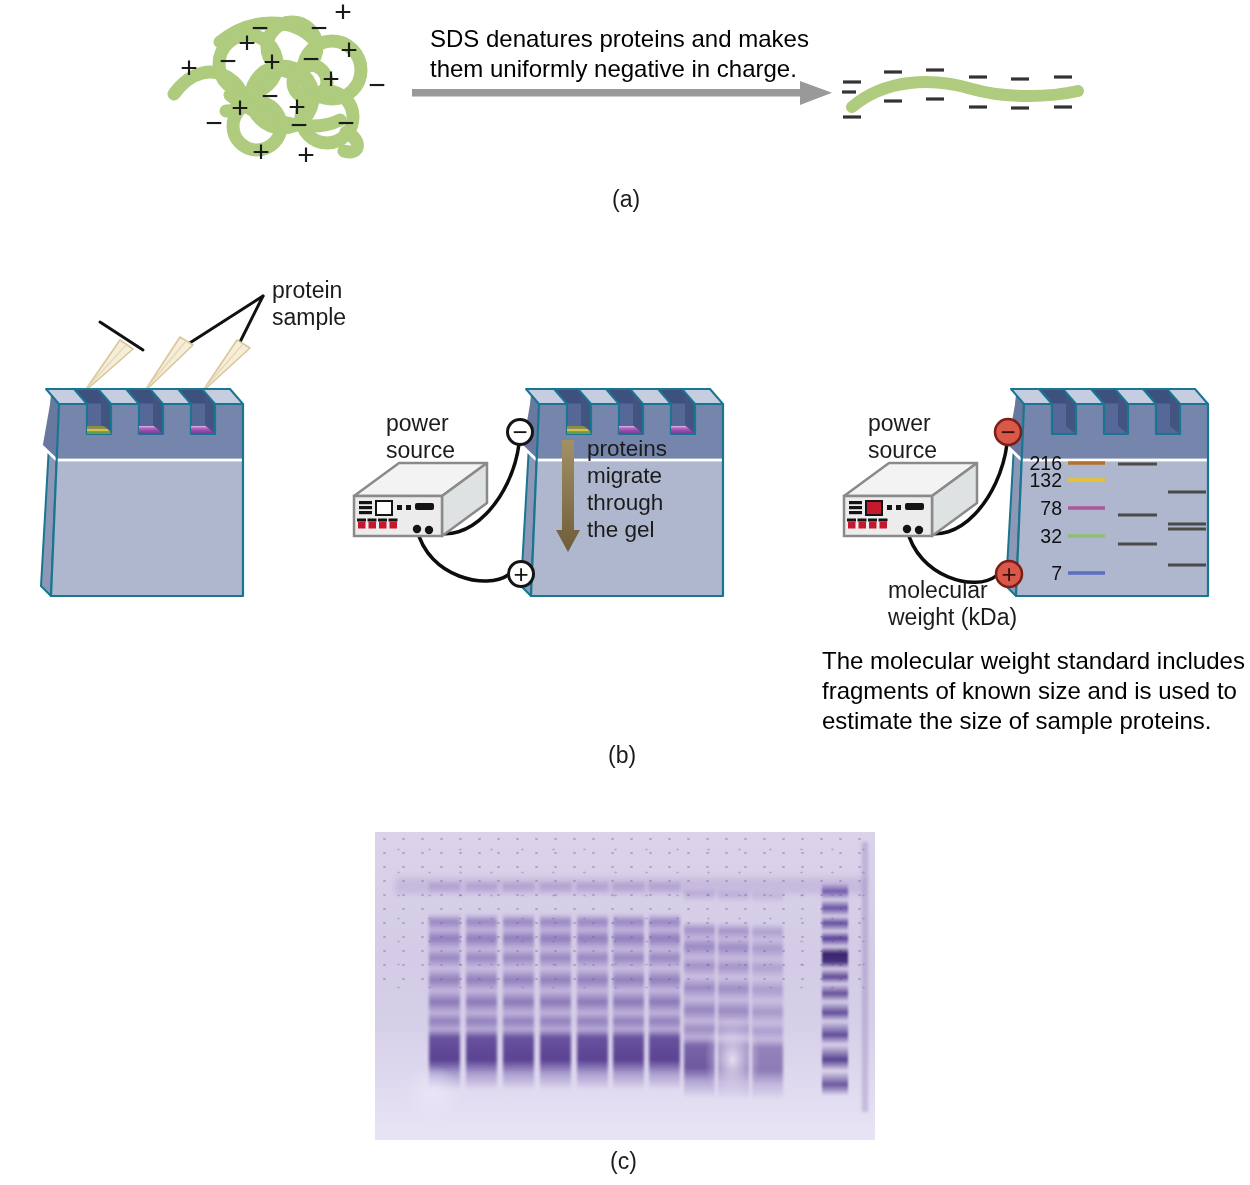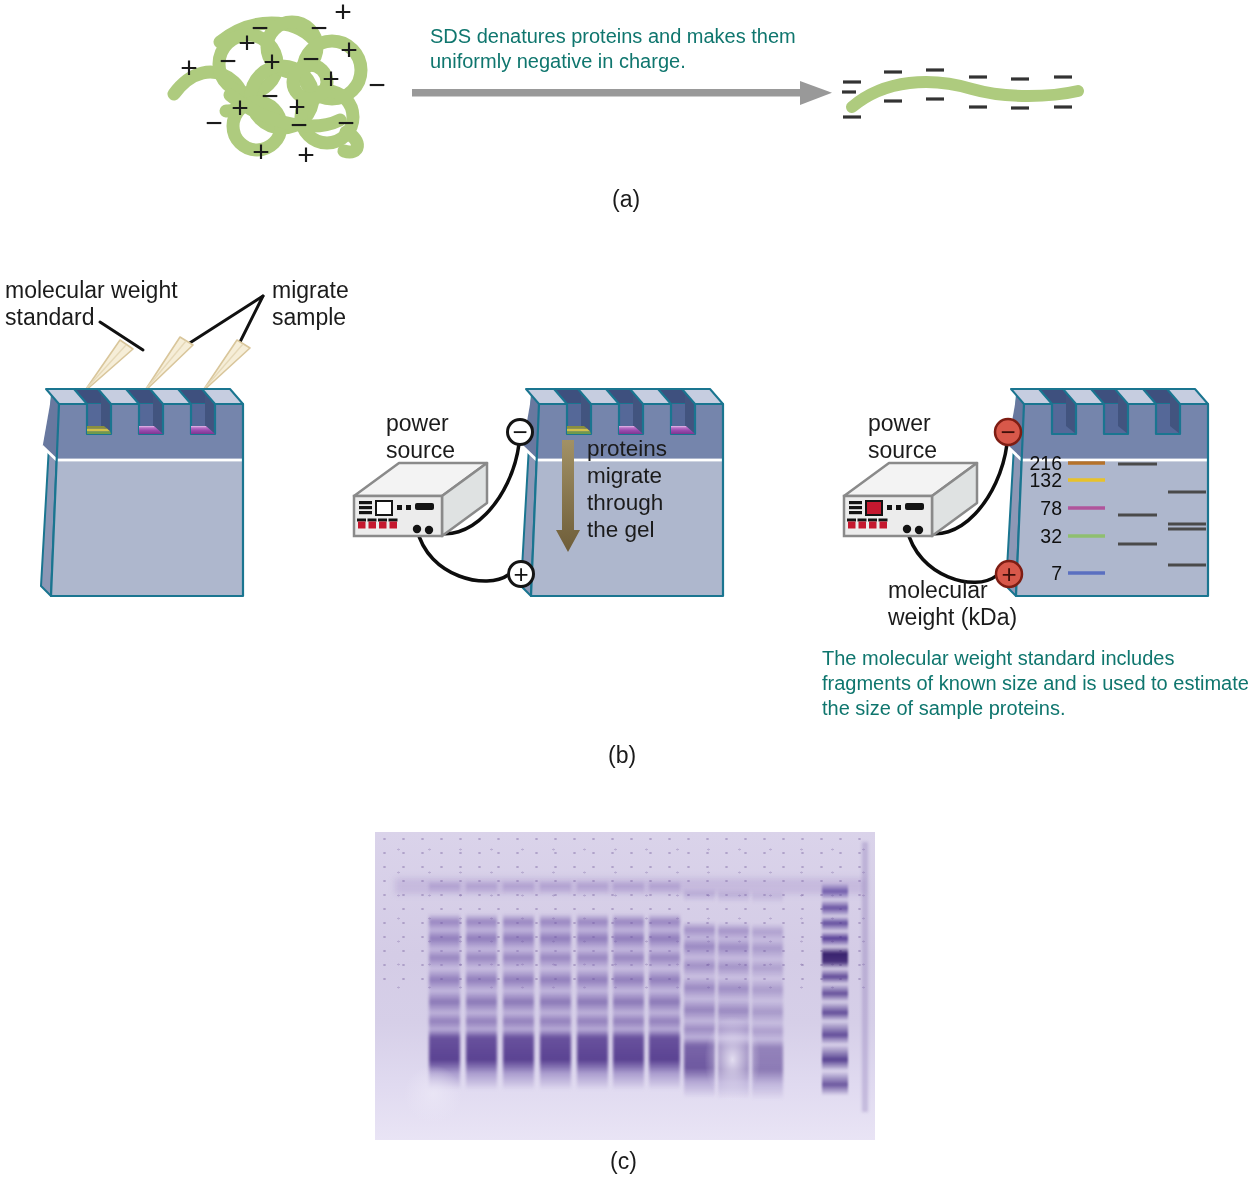--- a/index.html
+++ b/index.html
@@ -1,19 +1,19 @@
 <!DOCTYPE html>
 <html><head>
 <meta charset="utf-8">
 <style>
   html,body{margin:0;padding:0;background:#ffffff;}
   #stage{position:relative;width:1250px;height:1185px;background:#fff;
          font-family:"Liberation Sans", sans-serif;color:#1b1b1b;overflow:hidden;}
   .abs{position:absolute;}
-  .cap{font-size:20px;line-height:1.24;color:#0f766e;}
+  .cap{font-size:24px;line-height:1.24;color:#000000;}
   .lbl{font-size:23px;color:#1b1b1b;}
   .panel-letter{font-size:23px;color:#1b1b1b;}
   svg text{font-family:"Liberation Sans", sans-serif;}
 
   
   #photo{position:absolute;left:375px;top:832px;width:500px;height:308px;
          background:linear-gradient(180deg,#dad3ea 0%,#d4cce6 40%,#d6cfe8 62%,#e0daf0 82%,#e9e4f5 100%);}
   #photo .speckles{position:absolute;left:0;top:0;right:0;height:52%;opacity:.55;
      background-image:radial-gradient(rgba(70,40,120,.5) 1px, transparent 1.6px),
                       radial-gradient(rgba(70,40,120,.38) 1px, transparent 1.7px);
@@ -201,22 +201,21 @@
       <line x1="44" y1="46" x2="62" y2="46"></line>
       <line x1="86" y1="44" x2="104" y2="44"></line>
       <line x1="129" y1="52" x2="147" y2="52"></line>
       <line x1="171" y1="53" x2="189" y2="53"></line>
       <line x1="214" y1="52" x2="232" y2="52"></line>
     </g>
   </svg>
 
   <div class="abs panel-letter" style="left:612px;top:186px">(a)</div>
 
-  <div class="abs lbl" style="left:5px;top:277px;width:195px">molecular weight standard</div>
-  <div class="abs lbl" style="left:272px;top:277px;width:100px">migrate sample</div>
+  <div class="abs lbl" style="left:272px;top:277px;width:100px">protein sample</div>
 
   <svg class="abs" style="left:0;top:270px" width="340" height="130" viewBox="0 0 340 130">
     <g stroke="#111111" stroke-width="3" stroke-linecap="round">
       <line x1="100" y1="52" x2="143" y2="80"></line>
       <line x1="263" y1="26" x2="185" y2="76"></line>
       <line x1="263" y1="26" x2="237" y2="78"></line>
     </g>
     <g fill="#f6eed8" stroke="#d9c69b" stroke-width="1.6" stroke-linejoin="round">
       <polygon points="120,70 133,79 84,122"></polygon>
       <polygon points="180,67 193,75 144,122"></polygon>

